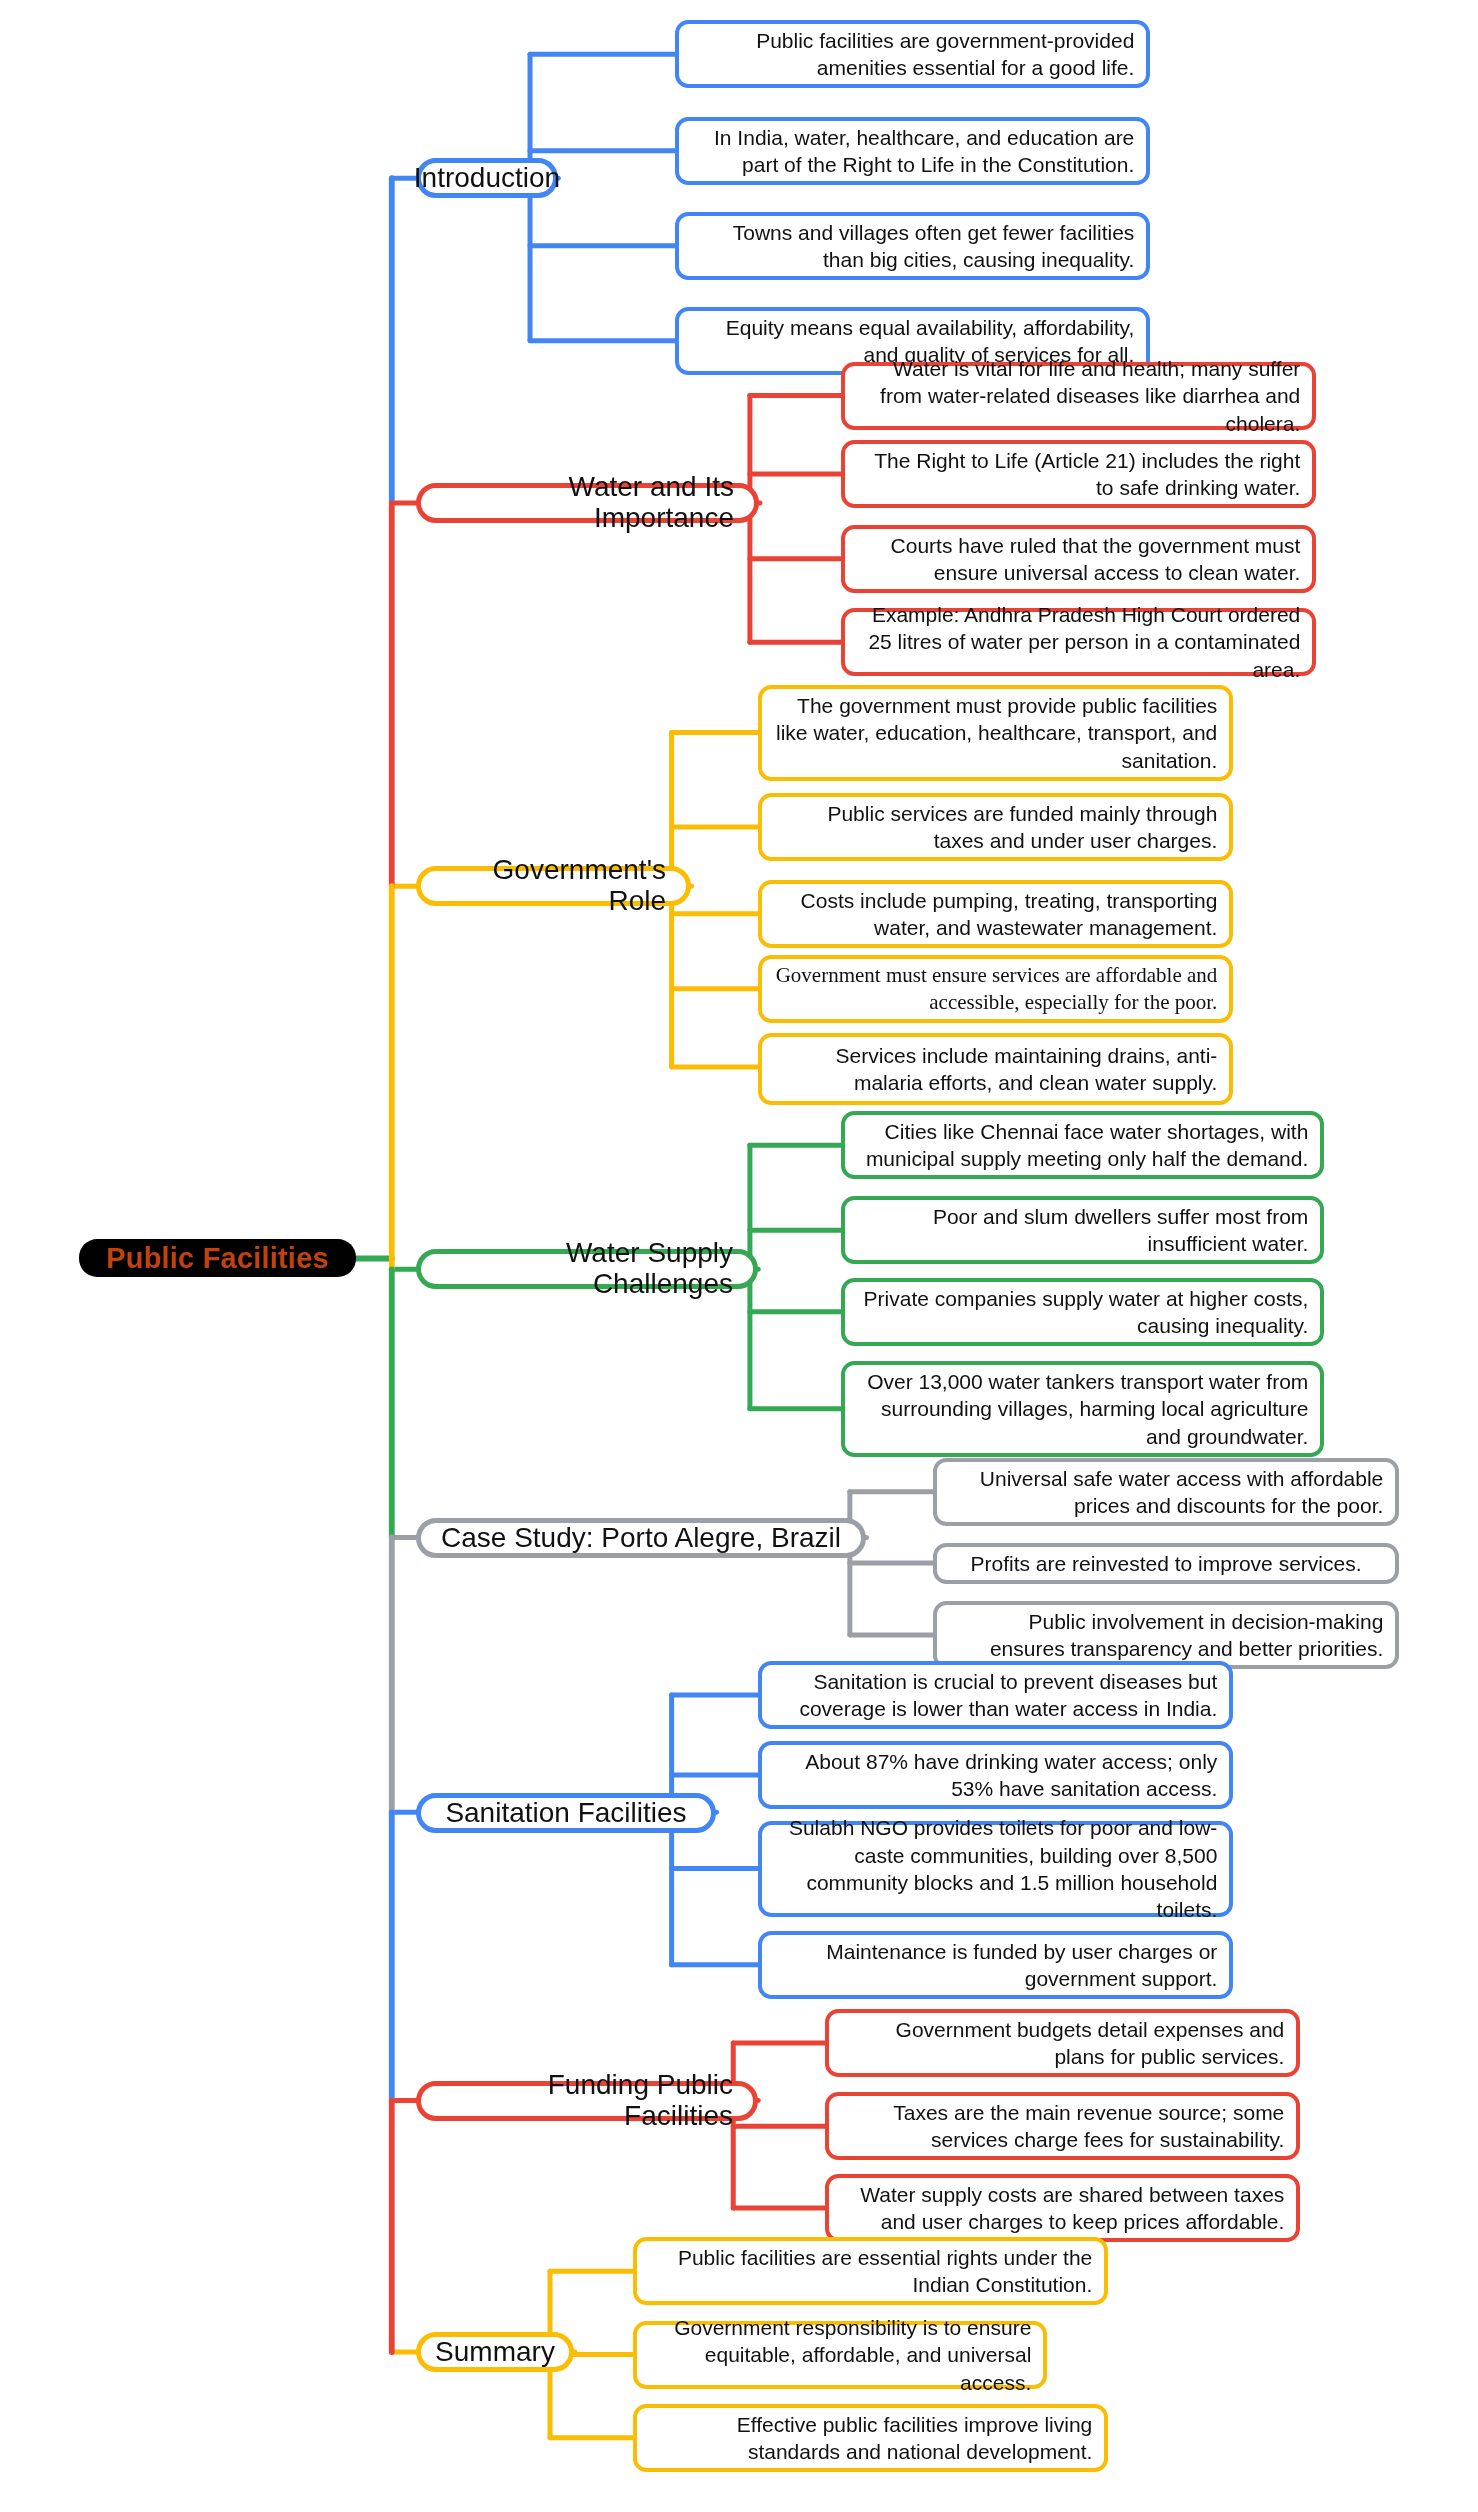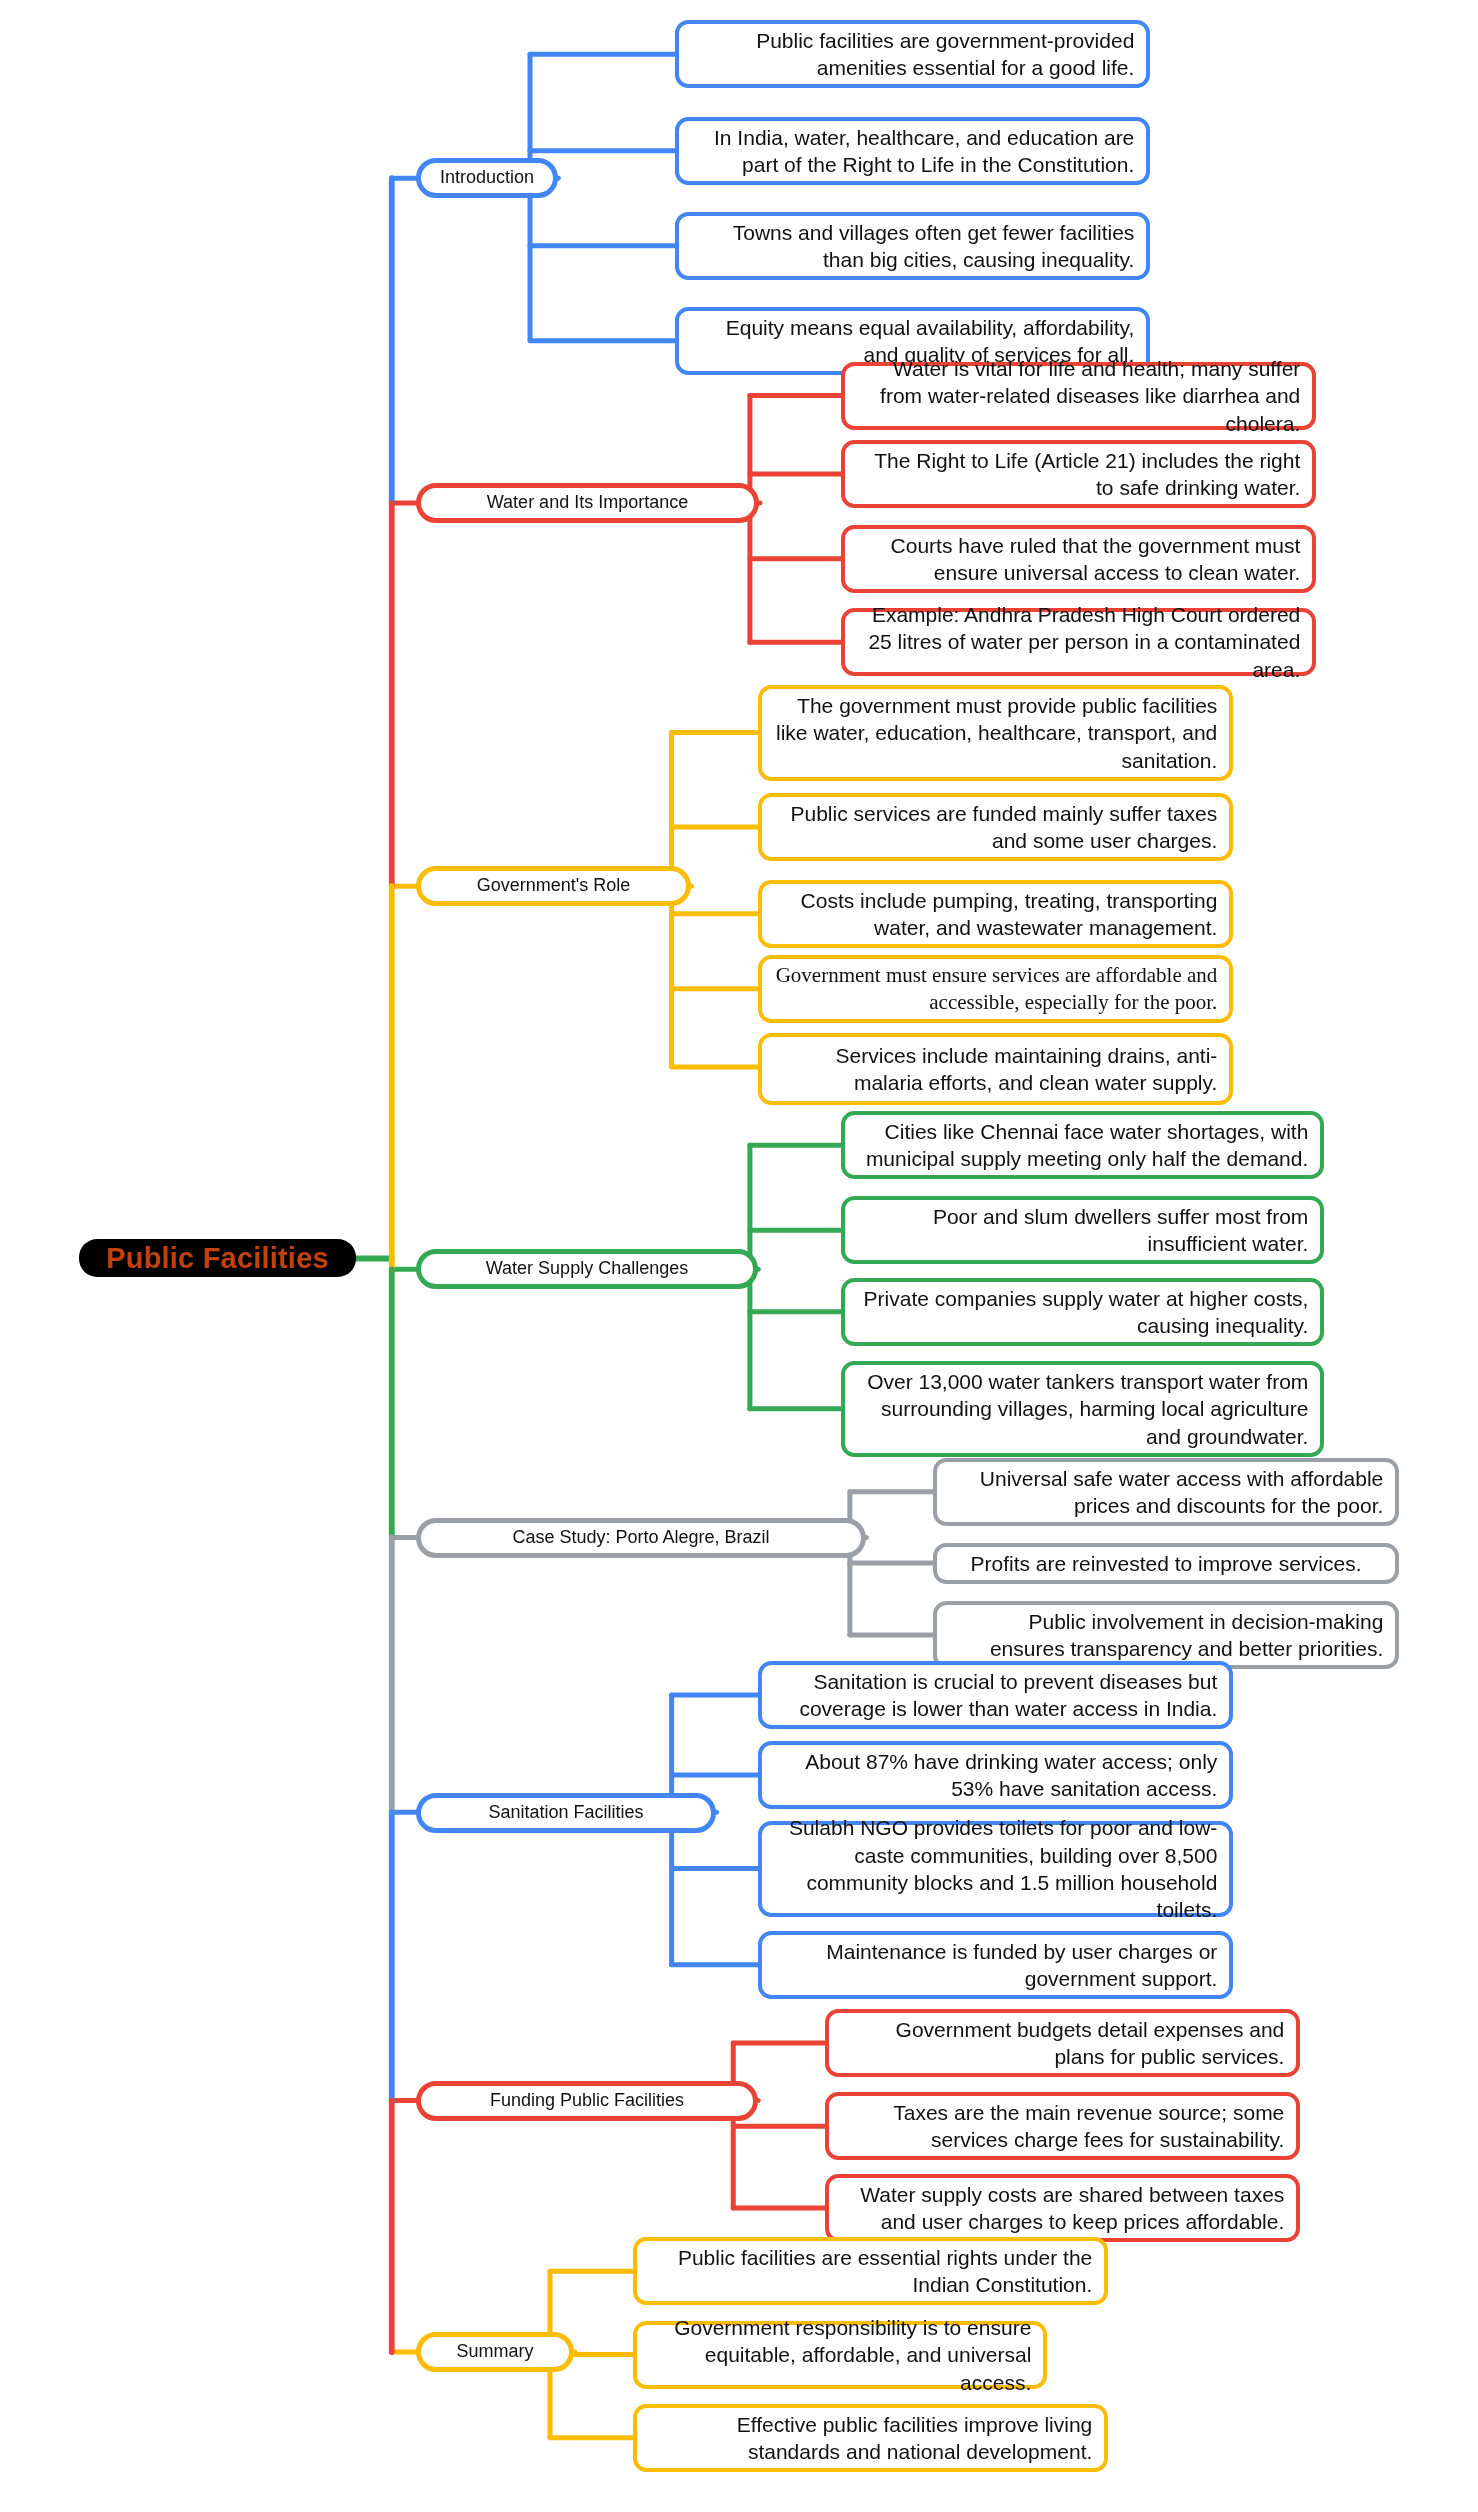--- a/index.html
+++ b/index.html
@@ -10,21 +10,21 @@
 
   .node{position:absolute;box-sizing:border-box;background:#fff;
         display:flex;align-items:center;justify-content:center;text-align:right;}
 
   
   .root{background:#000;border-radius:18.3px;color:#c2410c;font-size:29px;font-weight:bold;
         letter-spacing:0.2px;padding:0 21.7px;}
 
   
   .branch{border-width:5px;border-style:solid;border-radius:21.7px;
-          font-size:18px;color:#111;padding:0 20px;line-height:1.1;}
+          font-size:28px;color:#111;padding:0 20px;line-height:1.1;}
 
   
   .leaf{border-width:4.2px;border-style:solid;border-radius:13.3px;
         font-size:21px;color:#111;line-height:1.3;padding:5px 11.7px;}
 
   
   #logo{position:absolute;left:20px;top:2402px;width:317px;height:100px;}
   #logo .wordmark{position:absolute;left:122px;top:18.3px;font-size:58px;font-weight:bold;
                   color:#111;letter-spacing:-0.8px;font-family:"Liberation Sans",sans-serif;}
 </style>
@@ -131,21 +131,21 @@
       <div class="node leaf" style="left: 841px; top: 608px; width: 475px; height: 68px; border-color: rgb(234, 67, 53);">
         <span>Example: Andhra Pradesh High Court ordered 25 litres of water per person in a contaminated area.</span>
       </div>
       <div class="node branch" style="left: 416px; top: 866px; width: 275px; height: 40px; border-color: rgb(251, 188, 4);">
         <span>Government's Role</span>
       </div>
       <div class="node leaf" style="left: 758px; top: 685px; width: 475px; height: 96px; border-color: rgb(251, 188, 4);">
         <span>The government must provide public facilities like water, education, healthcare, transport, and sanitation.</span>
       </div>
       <div class="node leaf" style="left: 758px; top: 793px; width: 475px; height: 68px; border-color: rgb(251, 188, 4);">
-        <span>Public services are funded mainly suffer taxes and some user charges.</span>
+        <span>Public services are funded mainly through taxes and under user charges.</span>
       </div>
       <div class="node leaf" style="left: 758px; top: 880px; width: 475px; height: 68px; border-color: rgb(251, 188, 4);">
         <span>Costs include pumping, treating, transporting water, and wastewater management.</span>
       </div>
       <div class="node leaf" style="left: 758px; top: 955px; width: 475px; height: 68px; border-color: rgb(251, 188, 4); font-family: Liberation Serif, serif;">
         <span>Government must ensure services are affordable and accessible, especially for the poor.</span>
       </div>
       <div class="node leaf" style="left: 758px; top: 1033px; width: 475px; height: 72px; border-color: rgb(251, 188, 4);">
         <span>Services include maintaining drains, anti-malaria efforts, and clean water supply.</span>
       </div>

